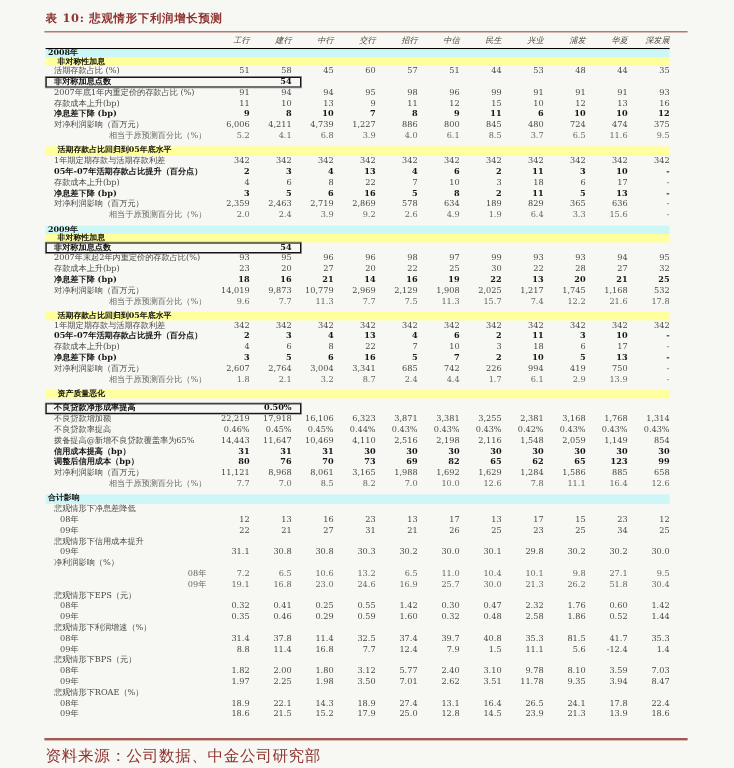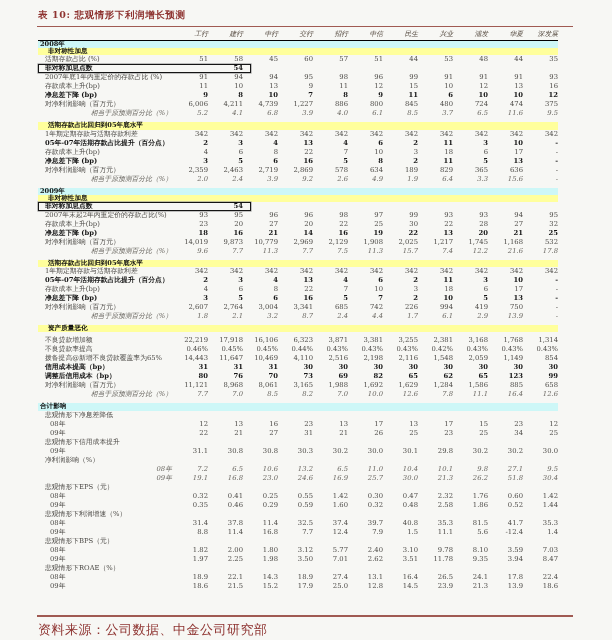--- a/index.html
+++ b/index.html
@@ -28,21 +28,21 @@
   .gap{height:4px;}
   .band{height:7.2px;font-size:6.6px;line-height:7.2px;font-weight:bold;color:#101010;}
   .cyan{background:var(--cyan,#cdf7f7);}
   .yellow{background:var(--yellow,#ffff9c);}
   .label{flex:0 0 135px;box-sizing:border-box;padding-left:7px;white-space:nowrap;overflow:visible;}
   .band .label{flex:1;}
   .band.cyan .label{padding-left:2px;}
   .band.yellow .label{padding-left:10px;}
   .num{flex:0 0 35px;text-align:right;white-space:nowrap;}
   .bold{font-weight:bold;color:#161616;}
-  .italic-row{font-style:italic;color:#6b6862;}
+  .italic-row{color:#6b6862;}
   .italic-row .label{text-align:right;padding-left:0;padding-right:1px;}
   .indent2 .label{padding-left:12px;}
   .boxed{position:relative;font-weight:bold;color:#141414;}
   .box-outline{
     position:absolute;left:0px;top:0px;width:213px;height:8.6px;
     border:1px solid #151515;box-sizing:border-box;
     box-shadow:0 0 0 0.6px #9a9a9a;
   }
   .footer-rule{position:absolute;left:37px;top:615px;width:536px;height:1.5px;background:var(--rule,#a05a52);}
   .source{position:absolute;left:38px;top:621px;font-size:13px;color:var(--maroon,#8e3330);letter-spacing:0.5px;}
@@ -440,20 +440,35 @@
           <div class="num">6.1</div>
           <div class="num">2.9</div>
           <div class="num">13.9</div>
           <div class="num">-</div>
         </div>
         <div class="tr gap"></div>
         <div class="tr band yellow">
           <div class="label">资产质量恶化</div>
         </div>
         <div class="tr gap"></div>
+        <div class="tr data boxed">
+          <div class="label">不良贷款净形成率提高</div>
+          <div class="num"></div>
+          <div class="num">0.50%</div>
+          <div class="num"></div>
+          <div class="num"></div>
+          <div class="num"></div>
+          <div class="num"></div>
+          <div class="num"></div>
+          <div class="num"></div>
+          <div class="num"></div>
+          <div class="num"></div>
+          <div class="num"></div>
+          <div class="box-outline"></div>
+        </div>
         <div class="tr data">
           <div class="label">不良贷款增加额</div>
           <div class="num">22,219</div>
           <div class="num">17,918</div>
           <div class="num">16,106</div>
           <div class="num">6,323</div>
           <div class="num">3,871</div>
           <div class="num">3,381</div>
           <div class="num">3,255</div>
           <div class="num">2,381</div>

